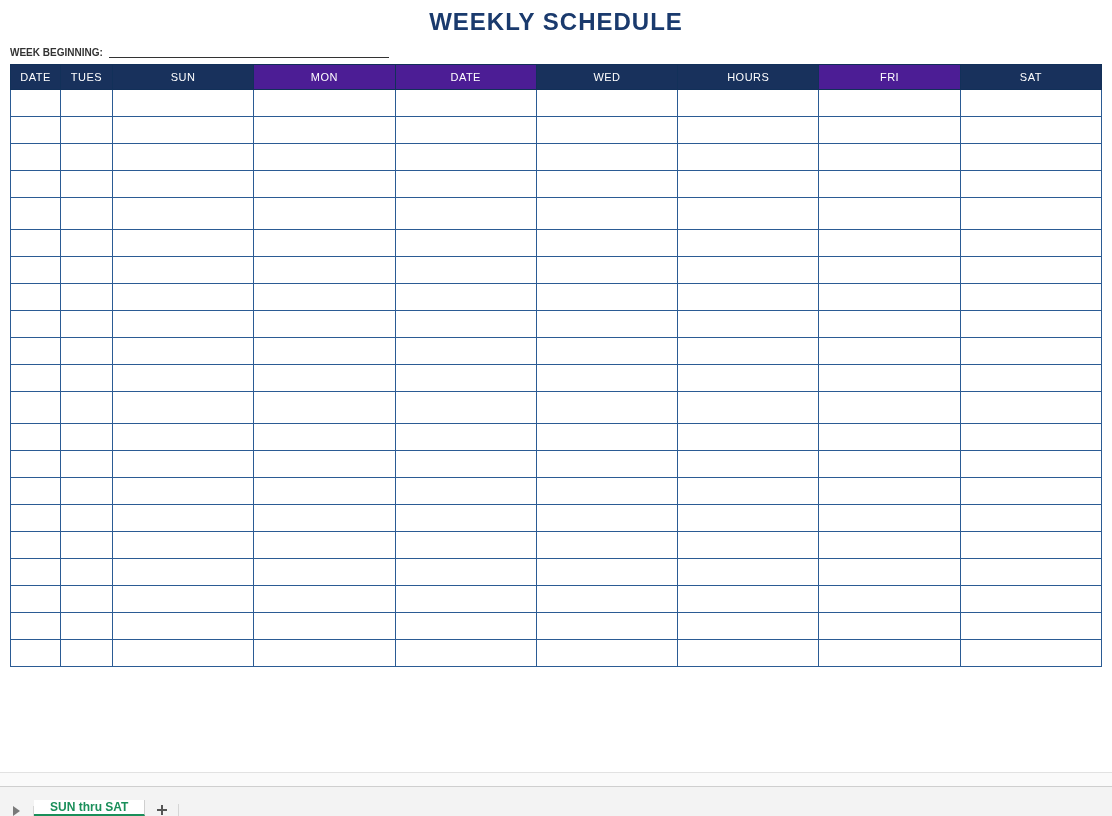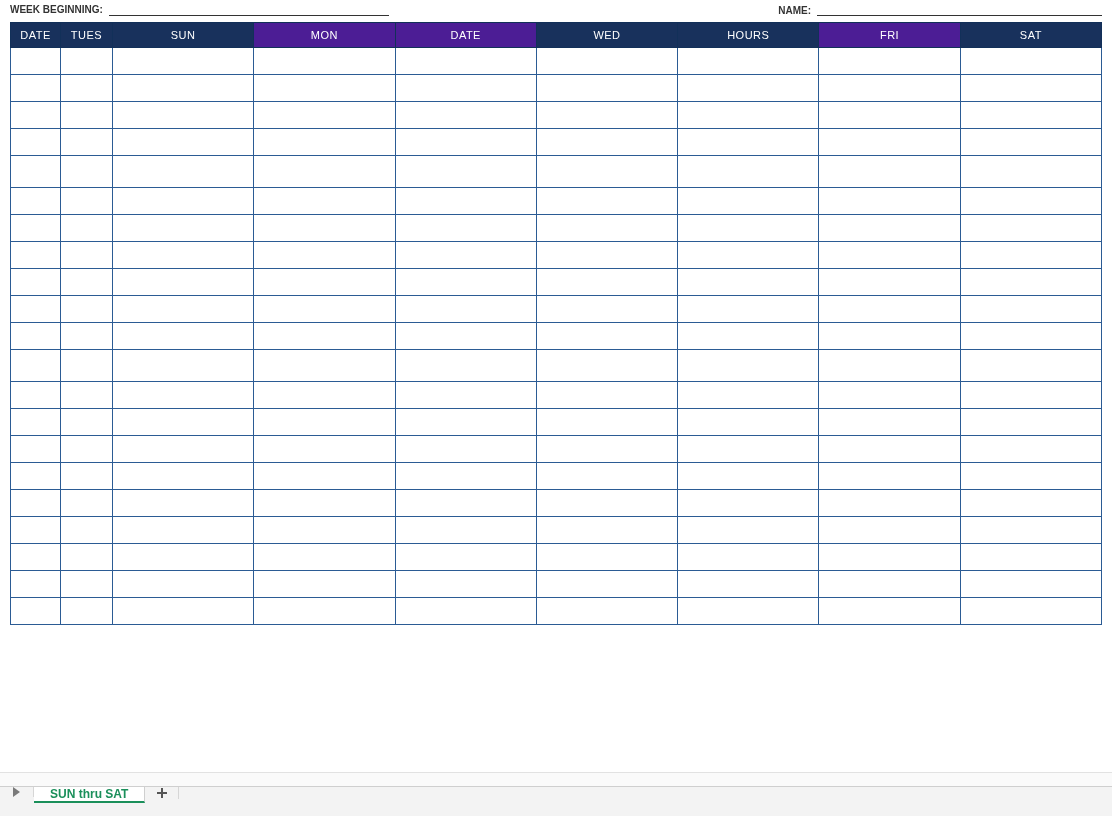--- a/index.html
+++ b/index.html
@@ -29,21 +29,21 @@
       display: flex;
       align-items: flex-end;
       width: calc(100% - 20px);
       margin: 0 10px 6px 10px;
       font-size: 10px;
       font-weight: bold;
       color: #333;
     }
     .meta-left {
       display: flex;
-      align-items: flex-start;
+      align-items: center;
       flex: 0 0 auto;
     }
     .meta-label { padding-right: 6px; white-space: nowrap; }
     .meta-line {
       border-bottom: 1px solid #333;
       height: 12px;
     }
     .meta-line.week { width: 280px; }
     .meta-spacer { flex: 1; }
     .meta-right { display: flex; align-items: flex-end; }
@@ -78,21 +78,21 @@
     
     .tab-bar {
       position: absolute;
       bottom: 0;
       left: 0;
       width: 100%;
       height: 30px;
       background: #f3f3f3;
       border-top: 1px solid #cfcfcf;
       display: flex;
-      align-items: flex-start;
+      align-items: flex-end;
       font-size: 12px;
     }
     .tab-nav {
       width: 34px;
       display: flex;
       align-items: center;
       justify-content: center;
       border-right: 1px solid #d6d6d6;
       color: #7a7a7a;
       cursor: pointer;
@@ -125,31 +125,28 @@
       width: 100%;
       height: 14px;
       background: #fafafa;
       border-top: 1px solid #e2e2e2;
     }
   </style>
 </head>
 <body>
 
 <div class="sheet-area">
+  <div class="title">WEEKLY SCHEDULE</div>
 
   <div class="meta-row">
     <div class="meta-left">
       <span class="meta-label">WEEK BEGINNING:</span>
       <span class="meta-line week"></span>
     </div>
     <div class="meta-spacer"></div>
-    <div class="meta-right">
-      <span class="meta-label">NAME:</span>
-      <span class="meta-line name"></span>
-    </div>
   </div>
 
   <table class="schedule">
     <colgroup>
       <col class="date">
         <col class="hours">
       <col class="day">
         <col class="day">
         <col class="day">
         <col class="day">

